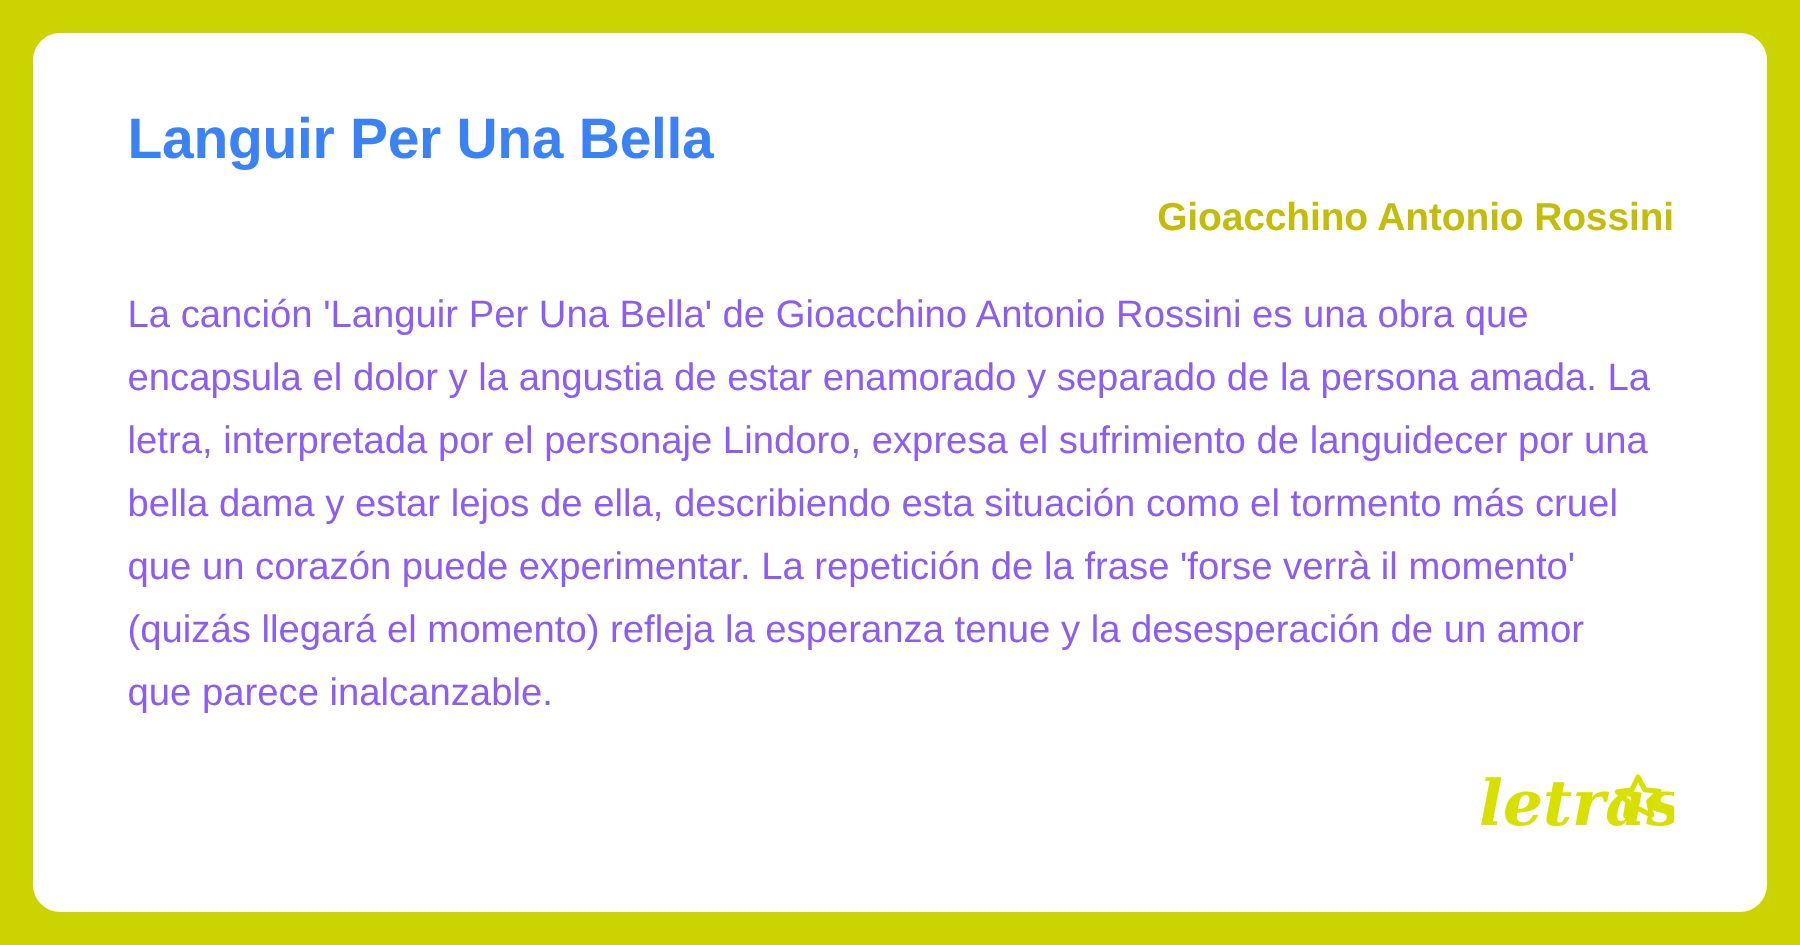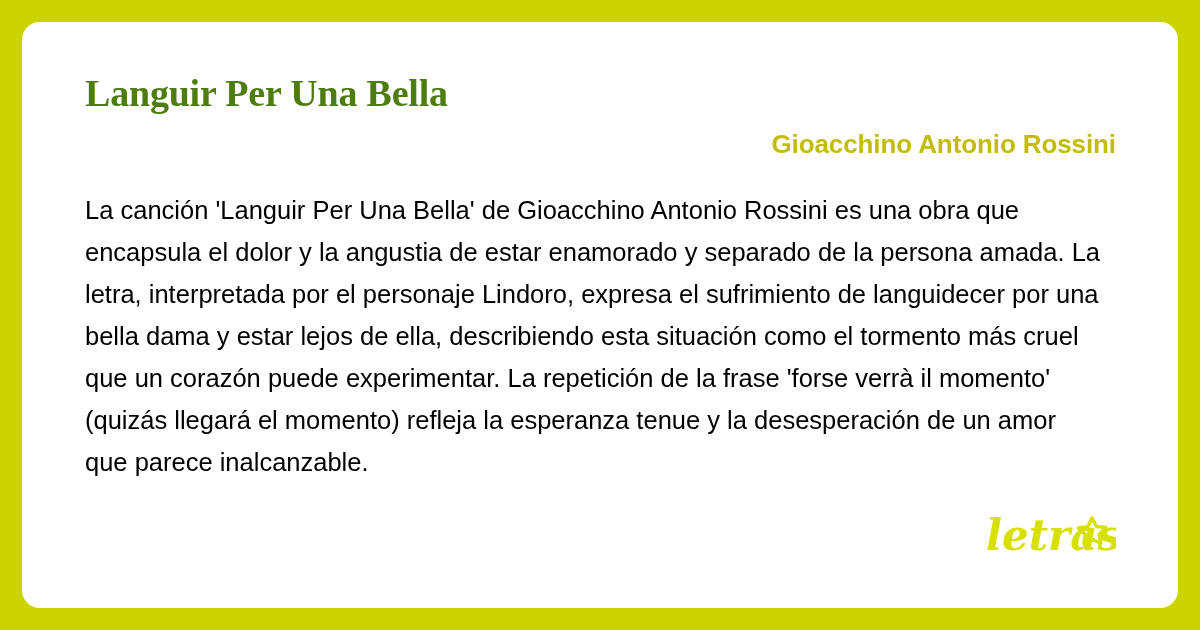--- a/index.html
+++ b/index.html
@@ -30,42 +30,41 @@
     background: #ffffff;
     border-radius: 18px;
     padding: 52px 62px 0 63px;
   }
 
   .song-title {
     margin: 0;
     font-size: 38px;
     font-weight: bold;
     line-height: 1.0;
-    color: #4d7c0f;
+    color: #3b82f6;
     letter-spacing: -0.2px;
     white-space: nowrap;
-    font-family: Liberation Serif, serif;
   }
 
   .artist-name {
     margin: 19px 0 0 0;
     font-size: 26px;
     font-weight: bold;
     line-height: 1.0;
     color: #c3bd09;
     letter-spacing: -0.1px;
     white-space: nowrap;
     text-align: right;
   }
 
   .description {
     margin: 32px 0 0 0;
     font-size: 25.5px;
     line-height: 42px;
-    color: #000000;
+    color: #8b5cf6;
     max-width: 1018px;
     text-align: left;
   }
 
   .brand-logo {
     position: absolute;
     right: 62px;
     bottom: 48px;
     width: 130px;
     height: 50px;

